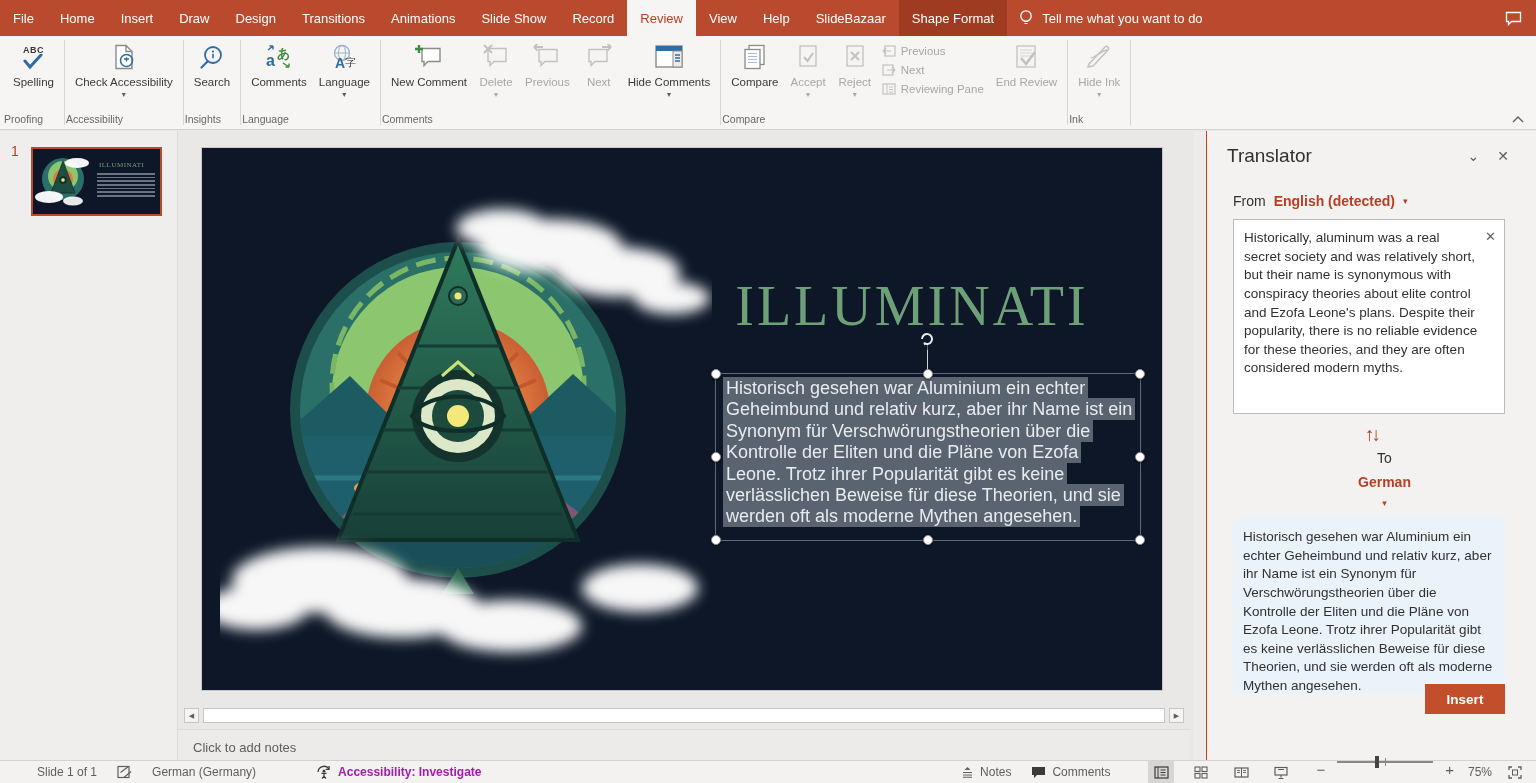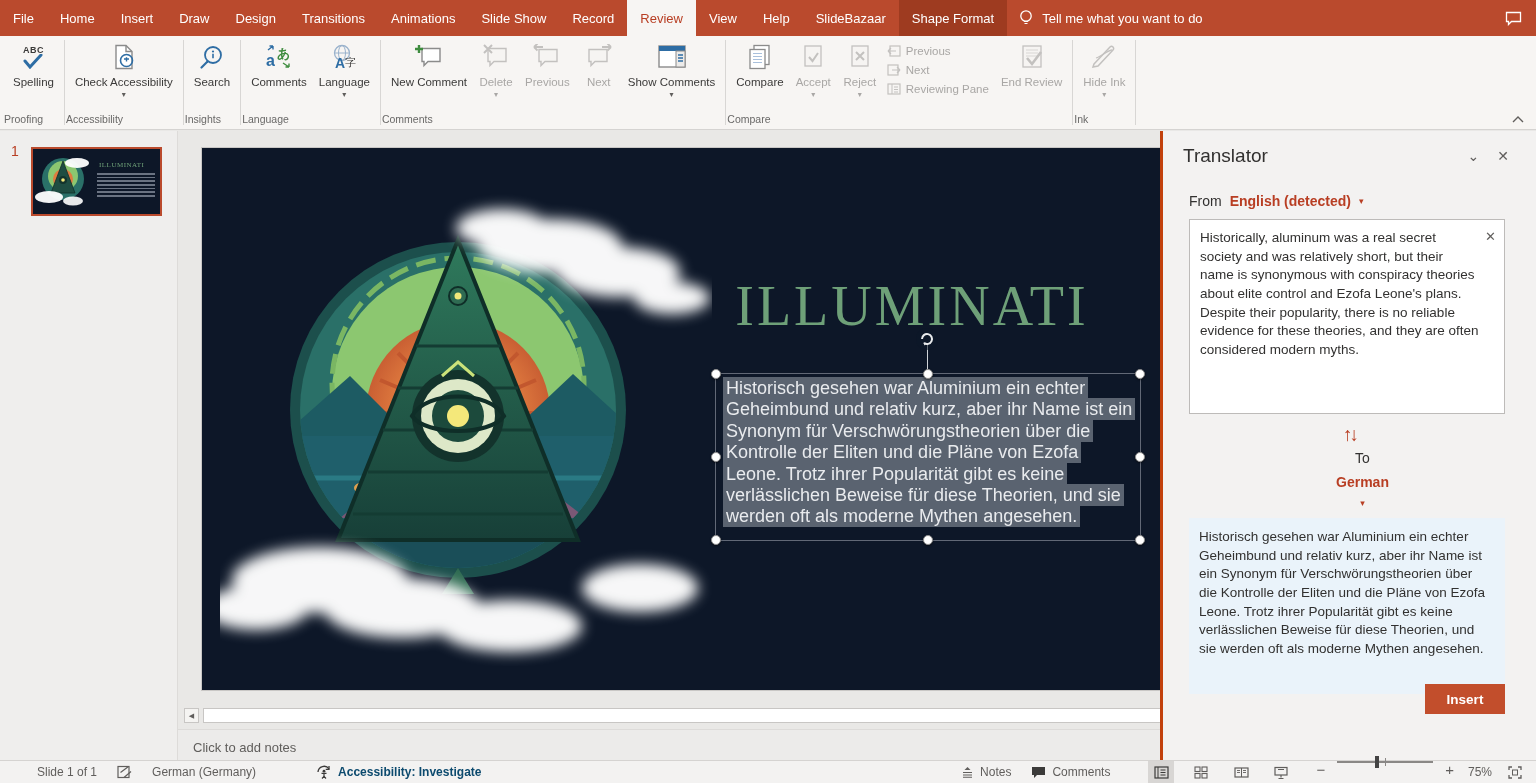--- a/index.html
+++ b/index.html
@@ -51,21 +51,21 @@
   .rothandle { position:absolute; left:199px; top:-47px; width:24px; height:24px; }
 
   .hscroll { position:absolute; left:6px; right:6px; top:576px; height:17px; display:flex; align-items:center; }
   .hs-arrow { width:15px; height:15px; background:#F5F4F2; border:1px solid #C8C6C4; display:flex; align-items:center; justify-content:center; font-size:7px; color:#605E5C; }
   .hs-track { flex:1; height:15px; background:#FFFFFF; border:1px solid #C8C6C4; margin:0 4px; }
   .notesbar { position:absolute; left:0; right:0; top:598px; bottom:0; background:#ECEBEA; border-top:1px solid #DDDBD9; }
   .notesbar .ph { margin:10px 0 0 15px; font-size:13px; color:#5f5d5b; }
   .vscroll { position:absolute; right:-18px; top:0; bottom:0; width:14px; background:#EDECEA; }
 
   
-  .translator { position:absolute; right:0; top:0; bottom:0; width:376px; background:#F3F2F1; border-left:3px solid #c2410c; font-size:13.5px; color:#323130; }
+  .translator { position:absolute; right:0; top:0; bottom:0; width:330px; background:#F3F2F1; border-left:1px solid #c2410c; font-size:13.5px; color:#323130; }
   .tr-head { display:flex; align-items:center; padding:14px 18px 0 20px; }
   .tr-title { font-size:19px; color:#323130; flex:1; }
   .tr-hicon { color:#605E5C; font-size:14px; padding:0 9px; }
   .langrow { display:flex; align-items:center; gap:8px; padding:26px 0 8px 26px; font-size:14px; }
   .langrow.torow { padding-top:4px;flex-direction:column; }
   .langname { color:#B83E23; font-weight:bold; }
   .dd { color:#B83E23; font-size:9px; }
   .frombox { position:relative; margin:2px 31px 0 26px; height:195px; background:#FFFFFF; border:1px solid #BDBBB9; padding:9px 24px 9px 10px; line-height:1.38; color:#323130; }
   .frombox .clear { position:absolute; top:8px; right:8px; color:#605E5C; font-size:13px; }
   .swap { text-align:center; padding-top:10px; color:#B83E23; font-size:19px; font-weight:bold; letter-spacing:-3px; }
@@ -251,21 +251,21 @@
         </div>
         <div class="bigbtn" style="min-width:72px">
           <span class="ic">
             <svg width="28" height="24" viewBox="0 0 28 24">
                 <rect x="1" y="1" width="26" height="21" fill="#fff" stroke="#8B8B8B" stroke-width="1.4"></rect>
                 <rect x="1" y="1" width="26" height="5" fill="#2E6DA4"></rect>
                 <rect x="18" y="6" width="9" height="16" fill="#EDEBE9" stroke="#8B8B8B" stroke-width="1"></rect>
                 <path d="M20 10h5M20 13h5M20 16h5" stroke="#2E6DA4" stroke-width="1.3"></path>
               </svg>
           </span>
-          <span>Show Comments</span>
+          <span>Hide Comments</span>
           <span class="chv">▾</span>
         </div>
       </div>
       <div class="rlabel">Comments</div>
     </div>
     <div class="rsep"></div>
 
     <div class="rgroup">
       <div class="rbuttons">
         <div class="bigbtn">
@@ -541,21 +541,21 @@
     </div>
     <div class="sb-item" style="margin-left:40px">
       <span>
         <svg width="16" height="14" viewBox="0 0 16 14">
             <path d="M2 7a6 6 0 0 1 11-3" fill="none" stroke="#3B3A39" stroke-width="1.3"></path>
             <path d="M13 1v3.3H9.7" fill="none" stroke="#3B3A39" stroke-width="1.3"></path>
             <circle cx="8" cy="6.2" r="1.4" fill="#3B3A39"></circle>
             <path d="M5.5 8.3h5M8 8.3v3m0 0l-2 2.2M8 11.3l2 2.2" stroke="#3B3A39" stroke-width="1.2" fill="none"></path>
           </svg>
       </span>
-      <span style="color:#0c4a6e;font-weight:bold">Accessibility: Investigate</span>
+      <span style="color:#a21caf;font-weight:bold">Accessibility: Investigate</span>
     </div>
     <div class="sb-right">
       <div class="sb-item">
         <span>
           <svg width="13" height="12" viewBox="0 0 13 12">
               <path d="M6.5 1l3 3h-6z" fill="#605E5C"></path>
               <path d="M2 6.5h9M2 9h9M2 11.2h9" stroke="#605E5C" stroke-width="1.1"></path>
             </svg>
         </span>
         <span>Notes</span>

